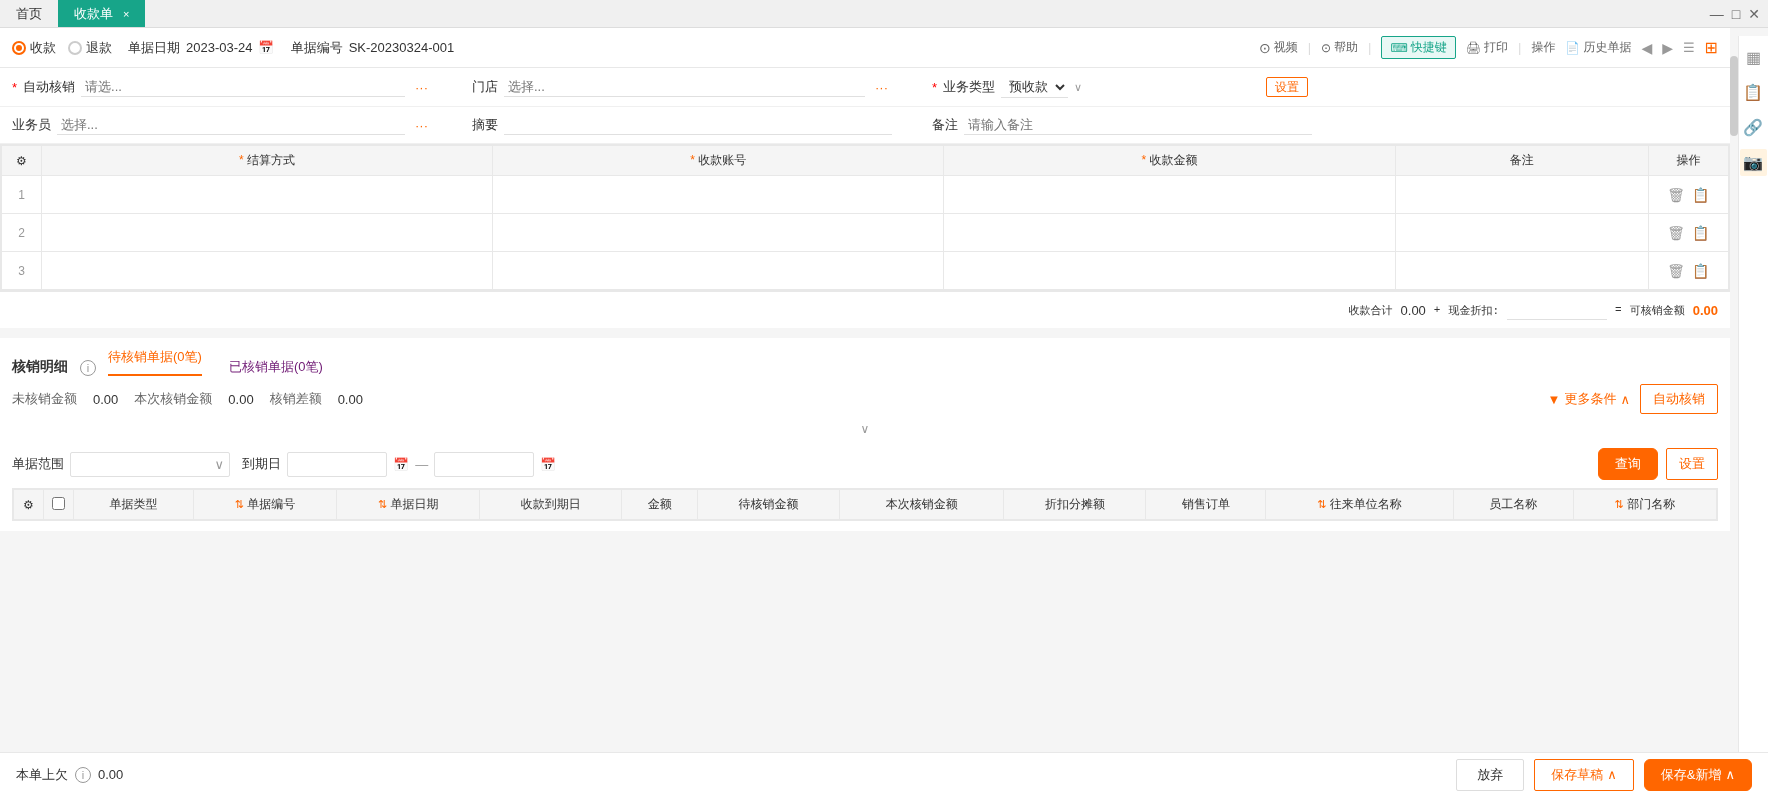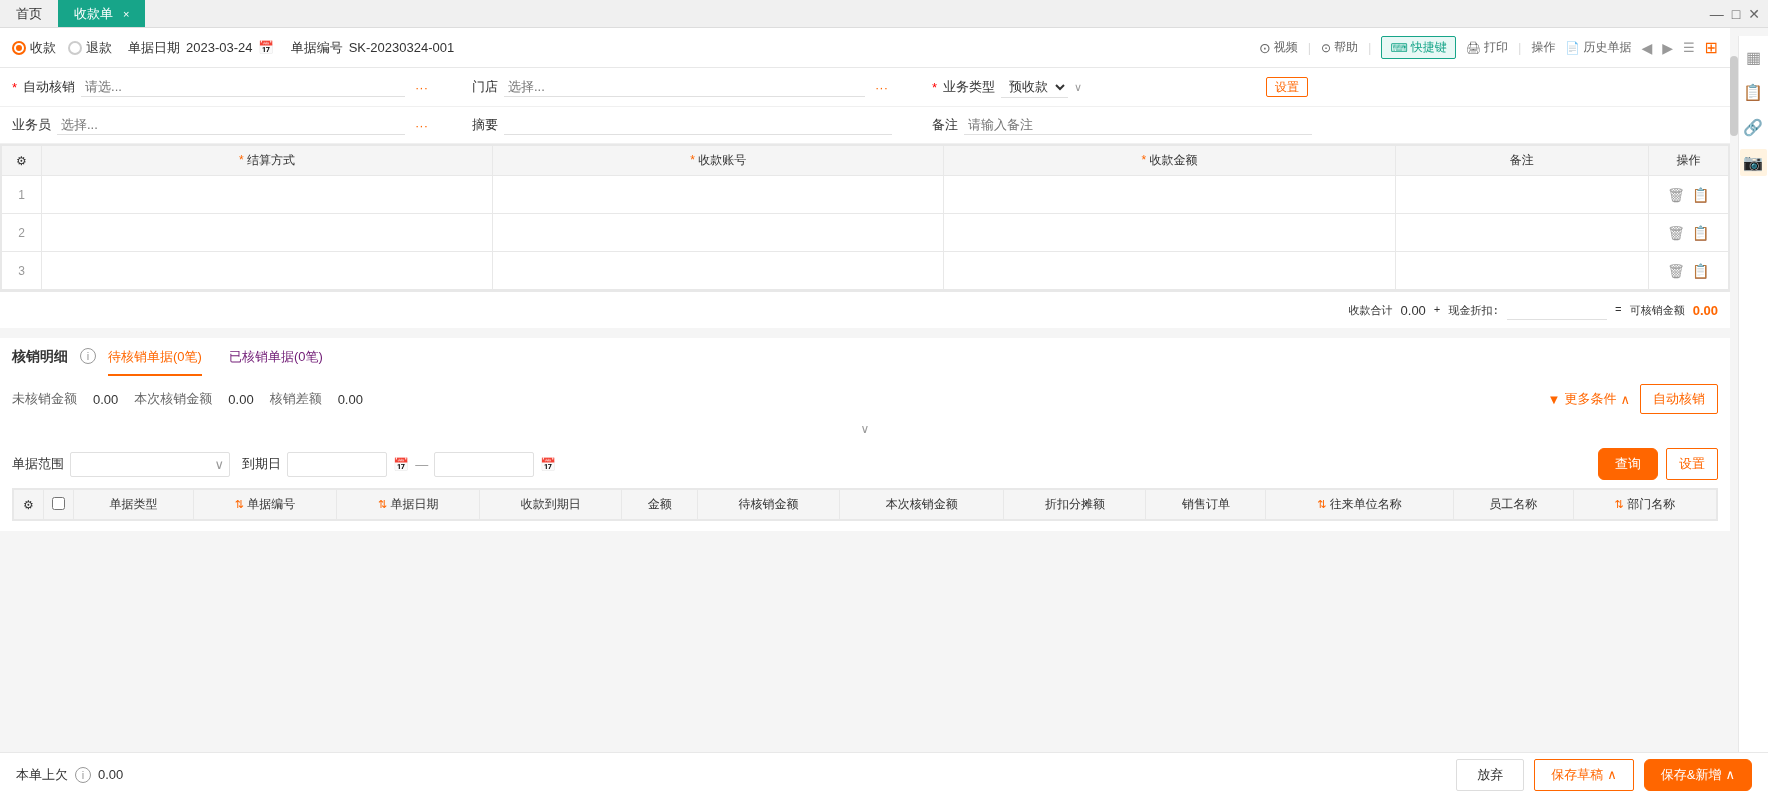--- a/index.html
+++ b/index.html
@@ -71,21 +71,21 @@
     .summary-label { font-size: 11px; color: #333; font-family: Liberation Mono, monospace; }
     .summary-value { font-size: 13px; color: #333; }
     .summary-orange { color: #f60; font-size: 13px; font-weight: bold; }
     .summary-input { border: none; border-bottom: 1px solid #e0e0e0; width: 100px; padding: 2px 4px; text-align: center; font-size: 13px; }
 
     
     .section-divider { background: #f5f5f5; height: 10px; }
 
     
     .verify-section { background: #fff; padding: 10px 12px; }
-    .verify-header { display: flex; align-items: flex-start; gap: 12px; margin-bottom: 8px; }
+    .verify-header { display: flex; align-items: flex-end; gap: 12px; margin-bottom: 8px; }
     .verify-title { font-size: 14px; font-weight: bold; color: #333; }
     .verify-tab { color: #f60; font-size: 13px; cursor: pointer; border-bottom: 2px solid #f60; padding-bottom: 8px; }
     .verify-tab-inactive { color: #701a75; font-size: 13px; cursor: pointer; margin-left: 15px; }
     .info-icon { width: 16px; height: 16px; border-radius: 50%; border: 1px solid #999; color: #999; font-size: 11px; display: inline-flex; align-items: center; justify-content: center; cursor: pointer; }
     .verify-stats { display: flex; align-items: center; gap: 16px; font-size: 13px; color: #333; margin-bottom: 8px; }
     .verify-stats-label { color: #666; }
     .verify-stats-val { color: #333; }
 
     
     .filter-row { display: flex; align-items: center; gap: 12px; padding: 8px 0; }

